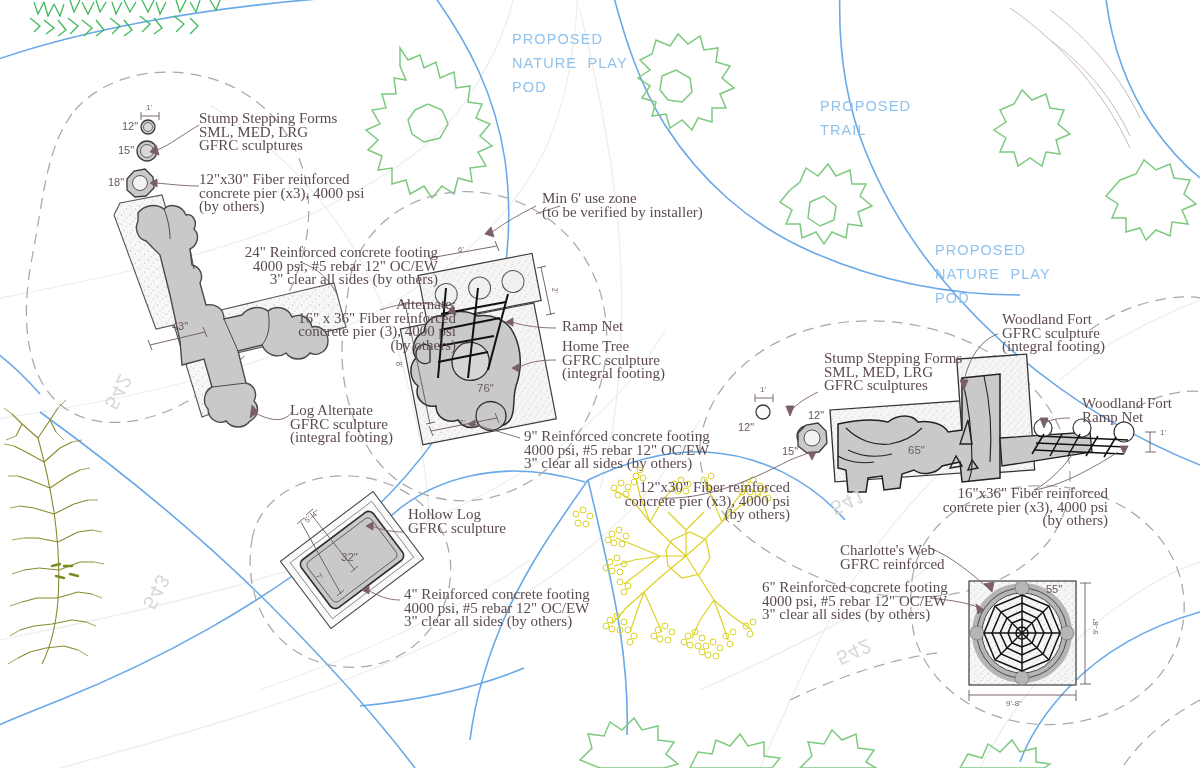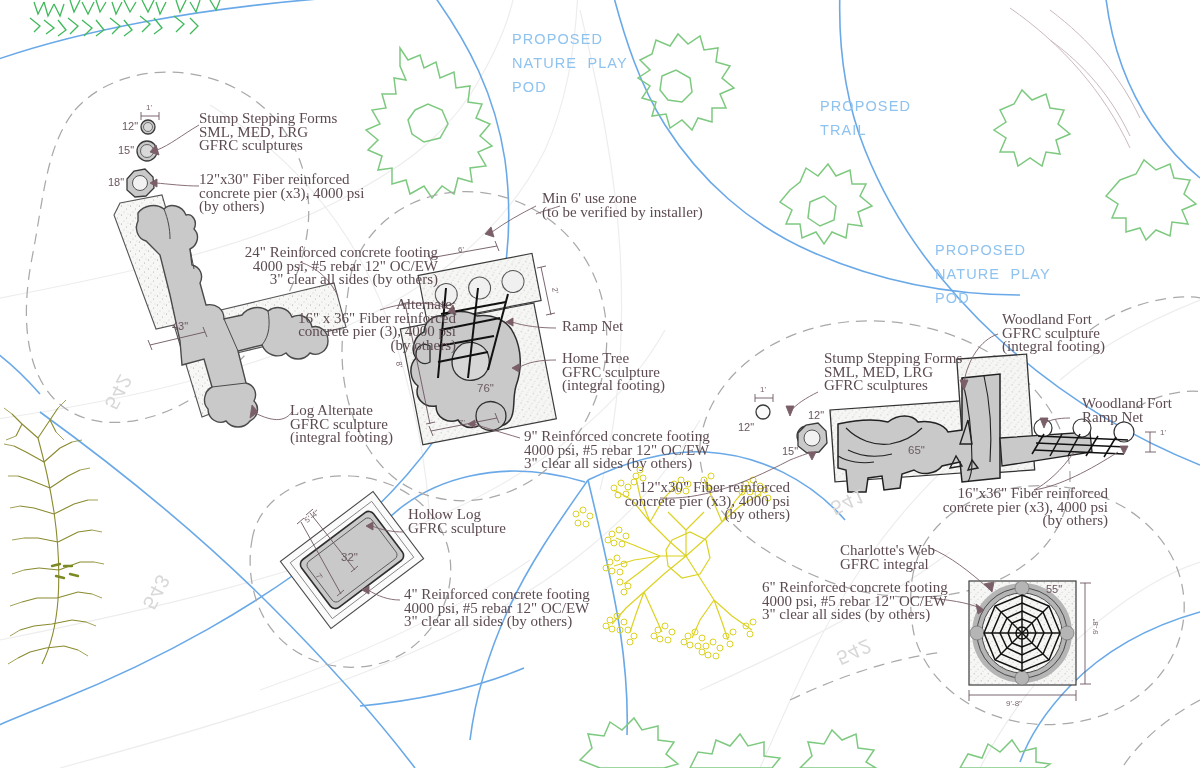--- a/index.html
+++ b/index.html
@@ -688,21 +688,21 @@
 
   <div class="note" style="left:290px; top:404px;">Log Alternate
 GFRC sculpture
 (integral footing)</div>
 
   <div class="note" style="left:542px; top:192px;">Min 6' use zone
 (to be verified by installer)</div>
 
   <div class="note" style="left:562px; top:320px;">Ramp Net</div>
 
-  <div class="note" style="left:562px; top:352px;">Home Tree
+  <div class="note" style="left:562px; top:340px;">Home Tree
 GFRC sculpture
 (integral footing)</div>
 
   <div class="note" style="left:524px; top:430px;">9" Reinforced concrete footing
 4000 psi, #5 rebar 12" OC/EW
 3" clear all sides (by others)</div>
 
   <div class="note" style="left:408px; top:508px;">Hollow Log
 GFRC sculpture</div>
 
@@ -727,21 +727,21 @@
 (integral footing)</div>
 
   <div class="note" style="left:1082px; top:397px;">Woodland Fort
 Ramp Net</div>
 
   <div class="note right" style="left:880px; top:487px; width:228px;">16"x36" Fiber reinforced
 concrete pier (x3), 4000 psi
 (by others)</div>
 
   <div class="note" style="left:840px; top:544px;">Charlotte's Web
-GFRC integral</div>
+GFRC reinforced</div>
 
   <div class="dim" style="left:122px; top:120px;">12"</div>
   <div class="dim" style="left:118px; top:144px;">15"</div>
   <div class="dim" style="left:108px; top:176px;">18"</div>
   <div class="dim-sm" style="left:146px; top:103px;">1'</div>
 
   <div class="dim" style="left:172px; top:320px;">43"</div>
 
   <div class="inner-dim" style="left:477px; top:382px;">76"</div>
   <div class="dim-sm" style="left:458px; top:245px;">6'</div>

